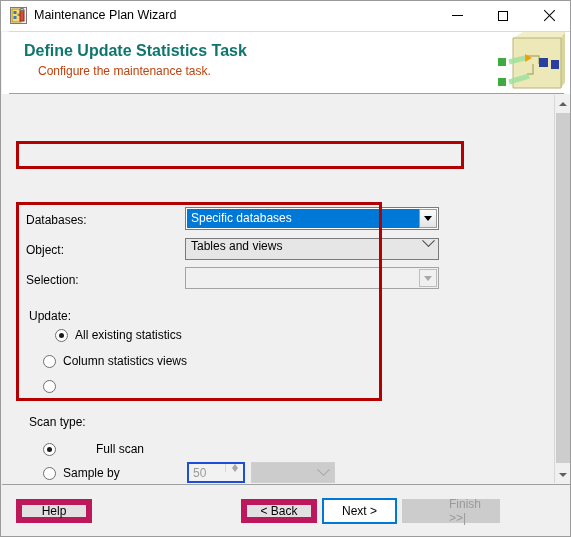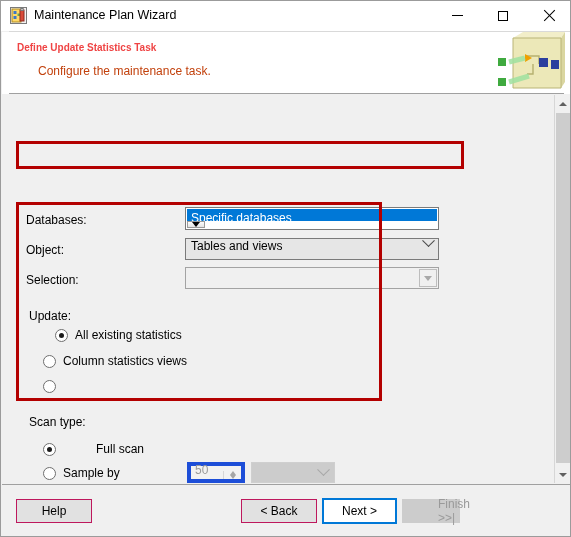--- a/index.html
+++ b/index.html
@@ -94,24 +94,24 @@
   .header {
     position: absolute;
     left: 1px; top: 31px;
     width: 569px; height: 62px;
     background: #ffffff;
     box-sizing: border-box;
     overflow: hidden;
   }
   .header-title {
     position: absolute;
-    left: 15px; top: 10px;
-    font-size: 10px;
+    left: 22px; top: 10px;
+    font-size: 16px;
     font-weight: bold;
-    color: #ef4444;
+    color: #0f766e;
     white-space: nowrap;
   }
   .header-sub {
     position: absolute;
     left: 36px; top: 32px;
     font-size: 12px;
     color: #c2410c;
     white-space: nowrap;
   }
   .header-rule {
@@ -314,24 +314,24 @@
   .radio-label {
     margin-left: 7px;
     font-size: 12px;
     color: #000000;
   }
 
   
   .spin {
     position: absolute;
     box-sizing: border-box;
-    border: 4px solid #1d4ed8;
+    border: 2px solid #1d4ed8;
     background: #f2f2f2;
     display: flex;
-    align-items: flex-end;
+    align-items: flex-start;
     cursor: default;
   }
   .spin .sp-val {
     flex: 1;
     font-size: 12px;
     color: #9a9a9a;
     line-height: 18px;
     padding-left: 4px;
   }
   .spin .sp-btns {
@@ -396,21 +396,21 @@
     left: 1px; top: 483px;
     width: 569px; height: 53px;
     background: #f0f0f0;
     border-top: 1px solid #a0a0a0;
     box-sizing: border-box;
   }
   .btn {
     position: absolute;
     box-sizing: border-box;
     height: 24px;
-    border: 1px solid #be185d;
+    border: 6px solid #be185d;
     background: #e1e1e1;
     font-size: 12px;
     color: #000000;
     display: flex; align-items: center; justify-content: center;
     cursor: default;
     font-family: "Liberation Sans", sans-serif;
     padding: 0;
   }
   .btn.default {
     border: 2px solid #0078d7;
@@ -472,21 +472,21 @@
       </g>
     </svg>
   </div>
   <div class="header-rule"></div>
 
   <div class="scrollhost">
 
     <div class="form">
 
       <div class="lbl" style="left:24px; top:118px;">Databases:</div>
-      <div class="combo-focus" style="left:183px; top:112px; width:254px; height:23px;flex-direction:column;">
+      <div class="combo-focus" style="left:183px; top:112px; width:254px; height:23px;">
         <div class="cf-text">Specific databases</div>
         <div class="cf-btn">
           <span class="tri-down"></span>
         </div>
       </div>
 
       <div class="lbl" style="left:24px; top:148px;">Object:</div>
       <div class="combo" style="left:183px; top:143px; width:254px; height:22px;">
         <div class="c-text">Tables and views</div>
         <div class="c-chev">
@@ -563,16 +563,16 @@
       <div class="sb-btn sb-down">
         <span class="sb-arrow down"></span>
       </div>
     </div>
   </div>
 
   <div class="footer">
     <div class="btn" style="left:14px; top:14px; width:76px;">Help</div>
     <div class="btn" style="left:239px; top:14px; width:76px;">&lt; Back</div>
     <div class="btn default" style="left:320px; top:13px; width:75px; height:26px;">Next &gt;</div>
-    <div class="btn disabled" style="left:400px; top:14px; width:58px;padding-left:46px;">Finish &gt;&gt;|</div>
+    <div class="btn disabled" style="left:400px; top:14px; width:98px;padding-left:46px;">Finish &gt;&gt;|</div>
   </div>
 
 </div>
 
 </body></html>

